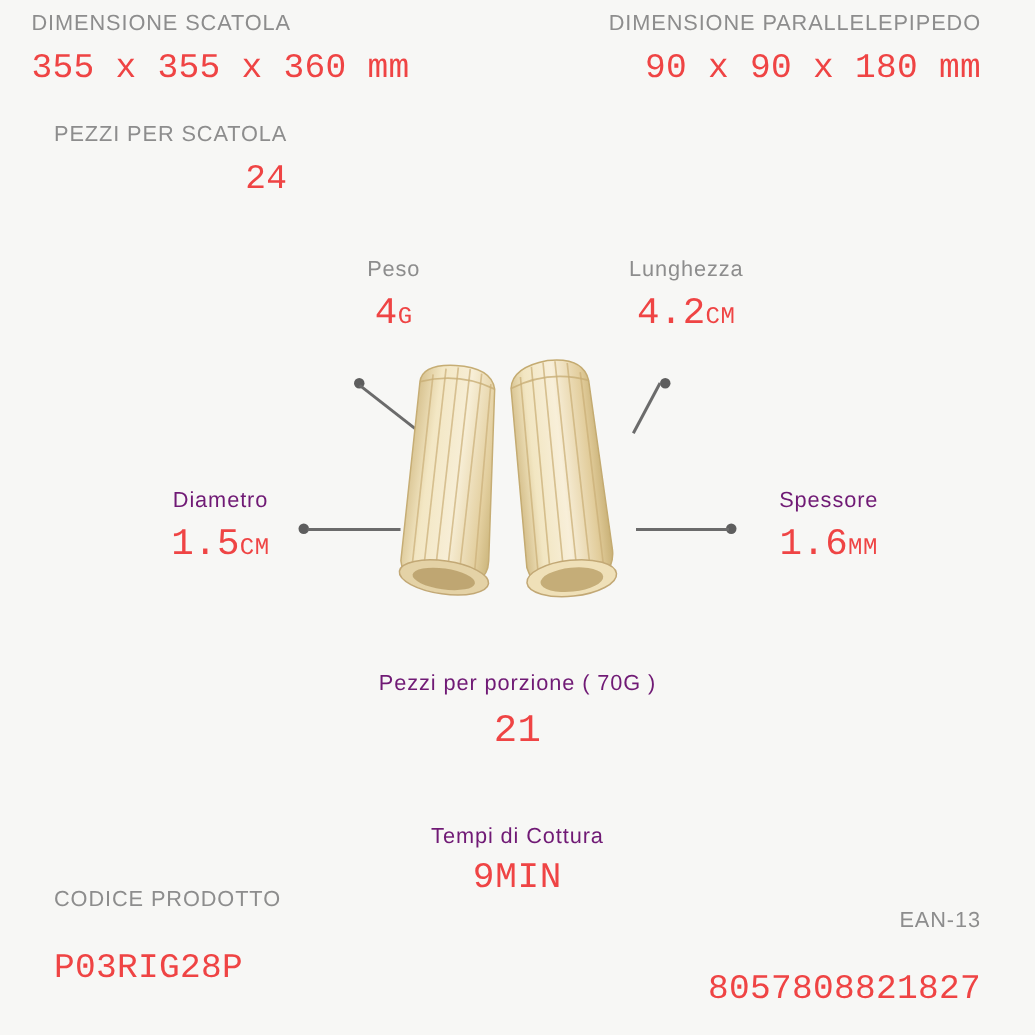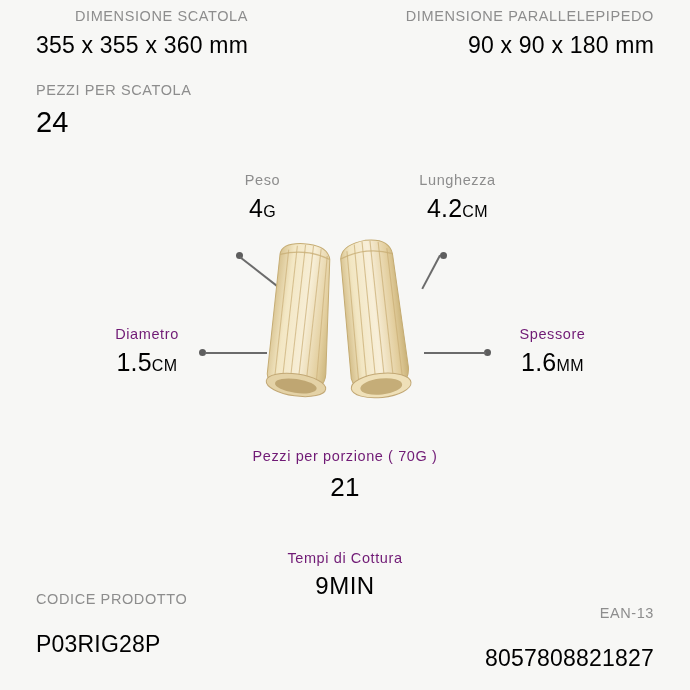--- a/index.html
+++ b/index.html
@@ -27,60 +27,62 @@
     letter-spacing: 0.6px;
     color: #8d8d8d;
     font-weight: 400;
     white-space: nowrap;
   }
   .label-dark {
     color: #701a75;
   }
   .value {
     font-size: 25px;
-    color: #000000;
+    color: #ef4444;
     font-weight: 400;
     white-space: nowrap;
     letter-spacing: 0.2px;
+    font-family: Liberation Mono, monospace;
   }
   .value .unit {
     font-size: 16px;
     letter-spacing: 0.4px;
   }
   .value-big {
     font-size: 31px;
     letter-spacing: 0.5px;
   }
 
   
   .top-left {
     position: absolute;
-    left: 36px;
+    left: 21px;
     top: 8px;
-    text-align: right;
+    text-align: left;
   }
   .top-right {
     position: absolute;
     right: 36px;
     top: 8px;
     text-align: right;
   }
   .top-left .value, .top-right .value {
     font-size: 23px;
     margin-top: 8px;
   }
   .pezzi-scatola {
     position: absolute;
     left: 36px;
     top: 82px;
     text-align: left;
   }
   .pezzi-scatola .value {
-    font-size: 29px;
+    font-size: 23px;
     margin-top: 8px;
+    text-align: right;
   }
 
   
   .bot-left {
     position: absolute;
     left: 36px;
     bottom: 32px;
     text-align: left;
   }
   .bot-right {

